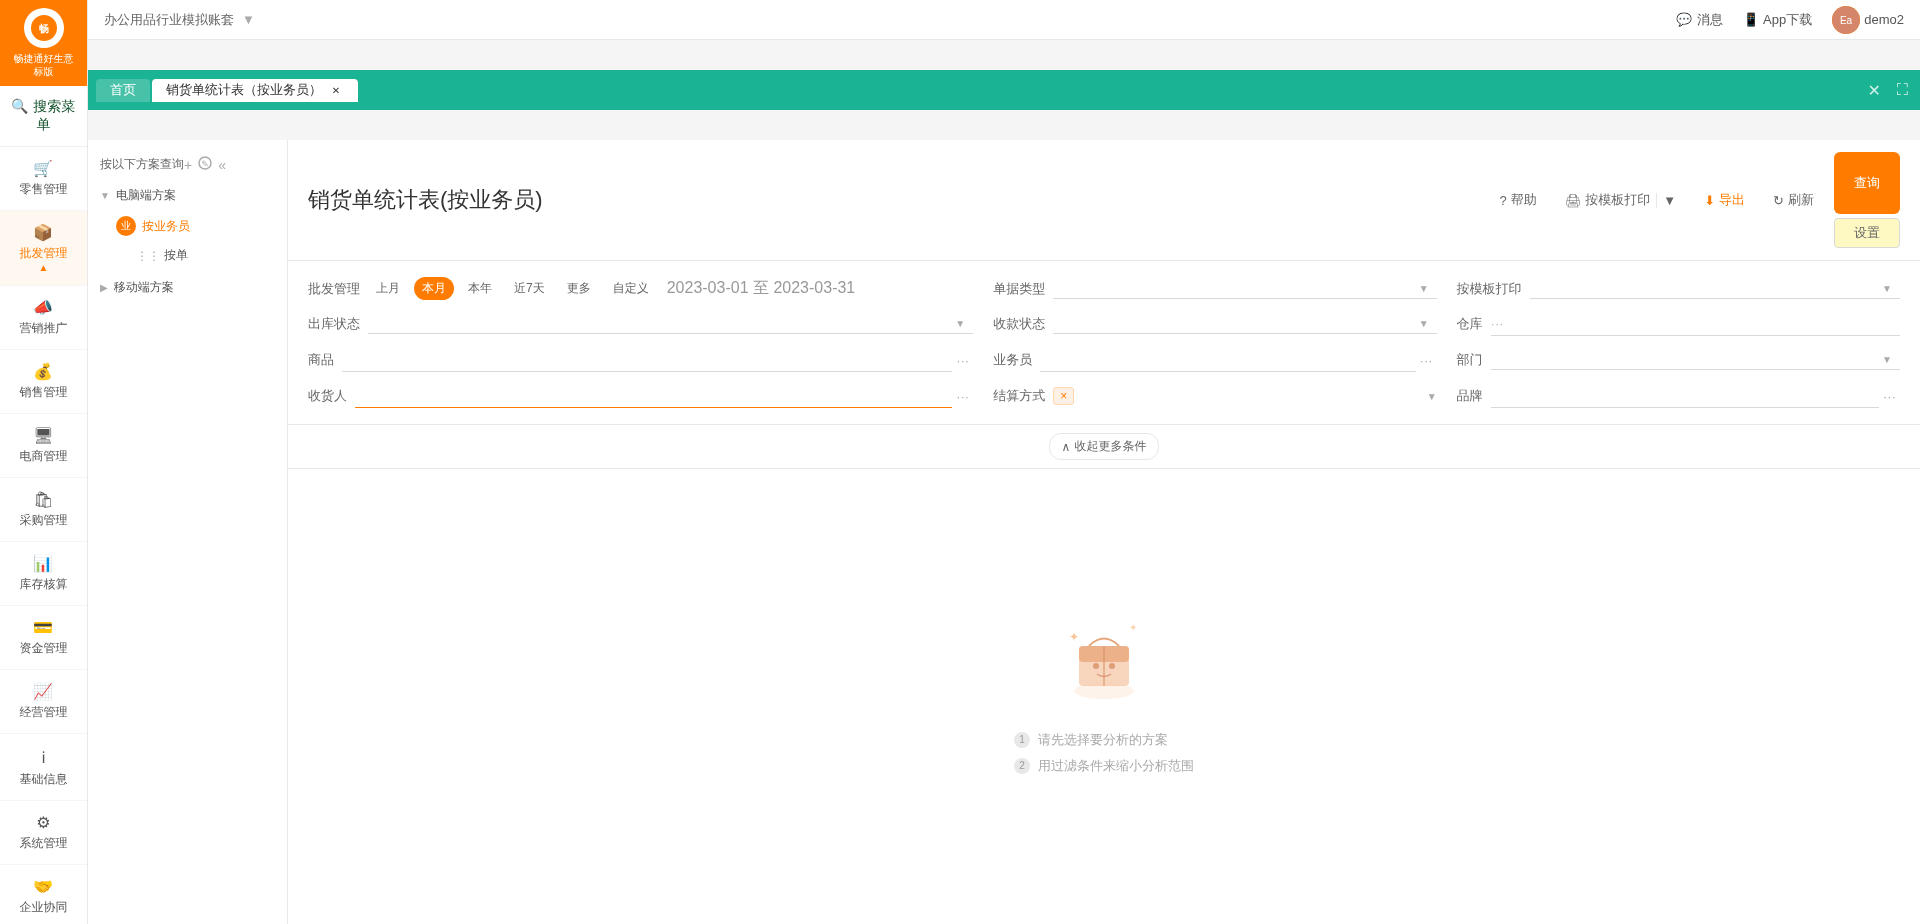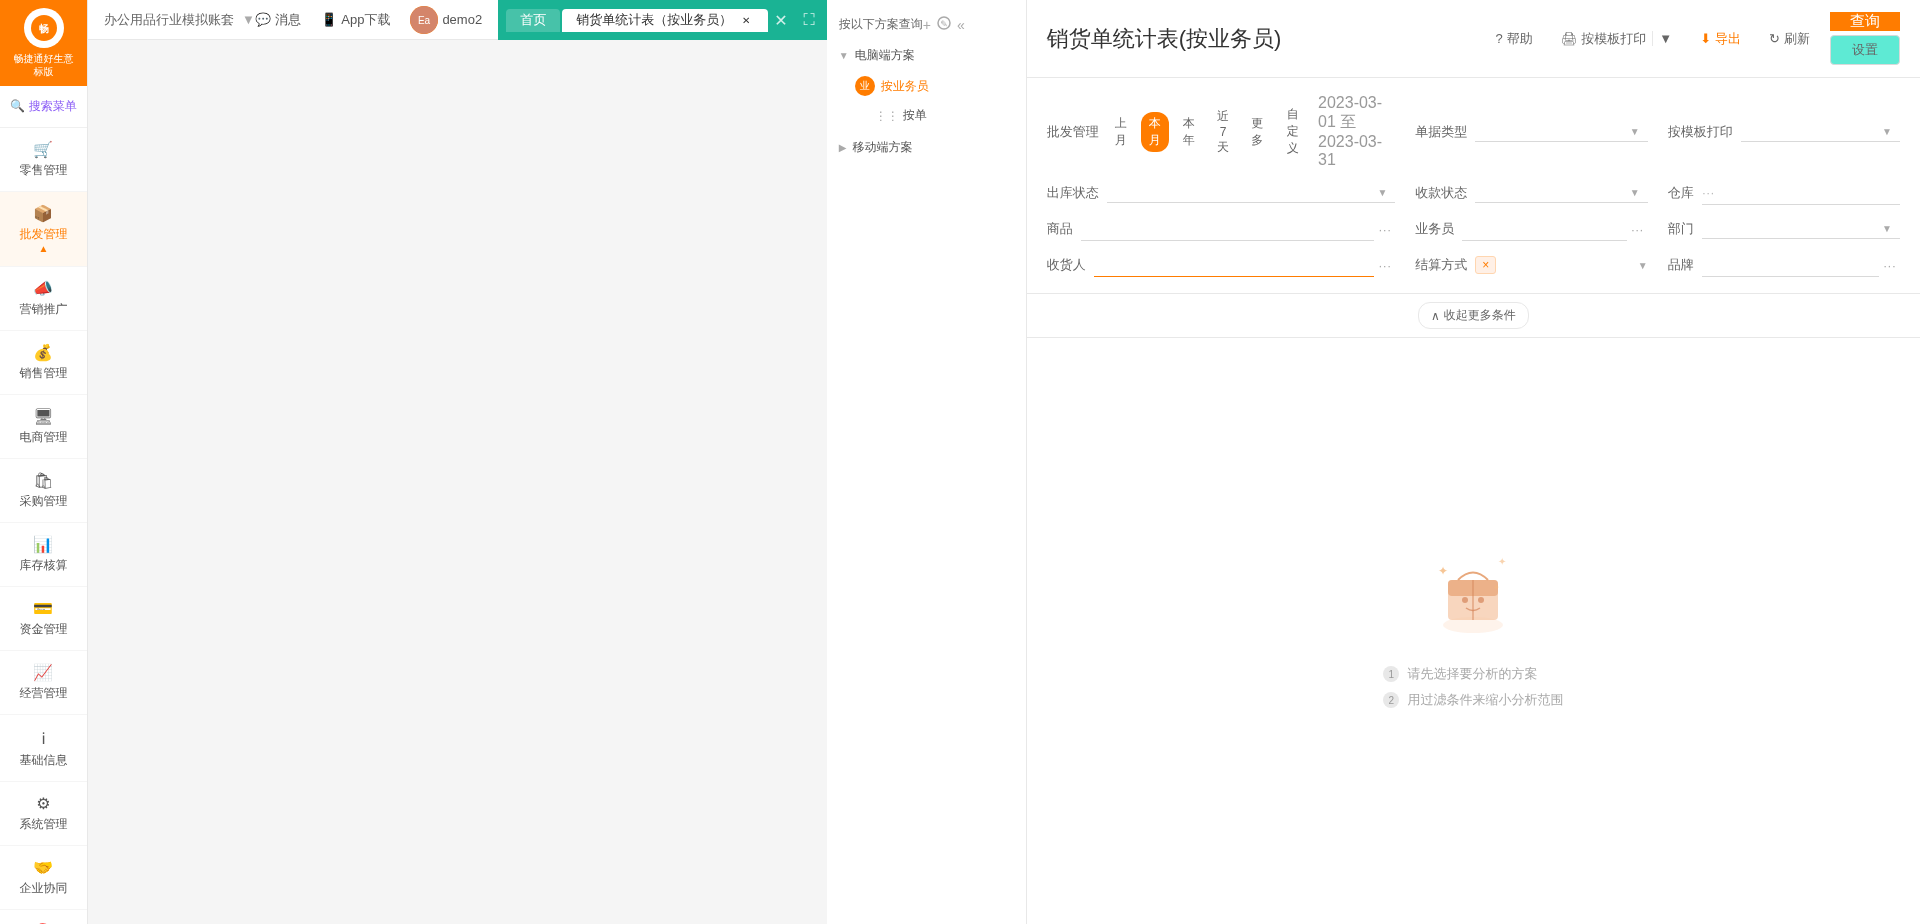--- a/index.html
+++ b/index.html
@@ -4,27 +4,27 @@
   <style>
     * { box-sizing: border-box; margin: 0; padding: 0; }
     body { font-family: 'Microsoft YaHei', 'PingFang SC', sans-serif; font-size: 13px; background: #f5f5f5; color: #333; display: flex; height: 924px; overflow: hidden; }
 
     
     .sidebar { width: 88px; background: #fff; display: flex; flex-direction: column; border-right: 1px solid #e8e8e8; flex-shrink: 0; height: 100%; }
     .sidebar-logo { background: #ff7c00; padding: 8px 6px; text-align: center; cursor: pointer; }
     .sidebar-logo .logo-icon { width: 40px; height: 40px; background: #fff; border-radius: 50%; margin: 0 auto 4px; display: flex; align-items: center; justify-content: center; }
     .sidebar-logo .logo-text { color: #fff; font-size: 11px; line-height: 1.3; }
     .sidebar-search { padding: 8px 6px; border-bottom: 1px solid #f0f0f0; }
-    .sidebar-search .search-item { text-align: center; color: #8b5cf6; font-size: 12px; cursor: pointer; padding: 4px 0; }
+    .sidebar-search .search-item { text-align: center; color: #14532d; font-size: 14px; cursor: pointer; padding: 4px 0; }
     .sidebar-nav { flex: 1; overflow-y: auto; }
     .sidebar-nav-item { text-align: center; padding: 12px 4px; cursor: pointer; color: #555; font-size: 12px; border-bottom: 1px solid #f5f5f5; }
     .sidebar-nav-item .nav-icon { font-size: 16px; margin-bottom: 3px; }
 
     
-    .main { flex: 1; display: flex; flex-direction: row; overflow: hidden; }
+    .main { flex: 1; display: flex; flex-direction: column; overflow: hidden; gap: 30px; }
 
     
     .top-header { background: #fff; height: 40px; display: flex; align-items: center; justify-content: space-between; padding: 0 16px; border-bottom: 1px solid #e8e8e8; flex-shrink: 0; }
     .top-header-left { display: flex; align-items: center; gap: 8px; color: #666; font-size: 13px; }
     .top-header-right { display: flex; align-items: center; gap: 20px; color: #555; font-size: 13px; }
     .top-header-right .action-item { display: flex; align-items: center; gap: 4px; cursor: pointer; }
     .avatar { width: 28px; height: 28px; border-radius: 50%; background: #ff7c00; display: flex; align-items: center; justify-content: center; color: #fff; font-size: 11px; overflow: hidden; }
 
     
     .tab-bar { background: #1ab394; height: 40px; display: flex; align-items: center; padding: 0 8px; flex-shrink: 0; gap: 2px; }
@@ -52,22 +52,22 @@
     .plan-sub-item { display: flex; align-items: center; padding: 5px 12px 5px 48px; font-size: 12px; cursor: pointer; color: #555; }
     .plan-sub-item .sub-icon { color: #aaa; margin-right: 4px; }
 
     
     .right-content { flex: 1; overflow: hidden; display: flex; flex-direction: column; background: #f5f5f5; }
     .content-header { background: #fff; padding: 12px 20px; display: flex; align-items: center; justify-content: space-between; border-bottom: 1px solid #e8e8e8; }
     .page-title { font-size: 22px; font-weight: 500; color: #333; }
     .header-actions { display: flex; align-items: center; gap: 12px; }
     .header-action-btn { display: flex; align-items: center; gap: 4px; font-size: 13px; color: #666; cursor: pointer; padding: 4px 8px; border-radius: 4px; }
     .header-action-btn.export { color: #ff7c00; }
-    .query-btn { background: #ff7c00; color: #fff; border: none; padding: 0 20px; border-radius: 0; cursor: pointer; font-size: 15px; }
-    .settings-btn { background: #5eead4; color: #666; border: 1px solid #d9d9d9; padding: 5px 16px; border-radius: 4px; cursor: pointer; font-size: 13px; }
+    .query-btn { background: #ff7c00; color: #fff; border: none; padding: 22px 20px; border-radius: 6px; cursor: pointer; font-size: 13px; }
+    .settings-btn { background: #fef9c3; color: #666; border: 1px solid #d9d9d9; padding: 5px 16px; border-radius: 4px; cursor: pointer; font-size: 13px; }
 
     
     .filter-area { background: #fff; padding: 16px 20px; border-bottom: 1px solid #e8e8e8; }
     .filter-row { display: flex; align-items: center; margin-bottom: 12px; gap: 20px; }
     .filter-row:last-child { margin-bottom: 0; }
     .filter-item { display: flex; align-items: center; flex: 1; min-width: 0; }
     .filter-label { font-size: 13px; color: #666; white-space: nowrap; margin-right: 8px; flex-shrink: 0; }
     .filter-control { flex: 1; min-width: 0; }
     .date-filter { display: flex; align-items: center; gap: 6px; }
     .date-btn { padding: 3px 8px; border-radius: 3px; font-size: 12px; cursor: pointer; color: #666; background: none; border: none; }

